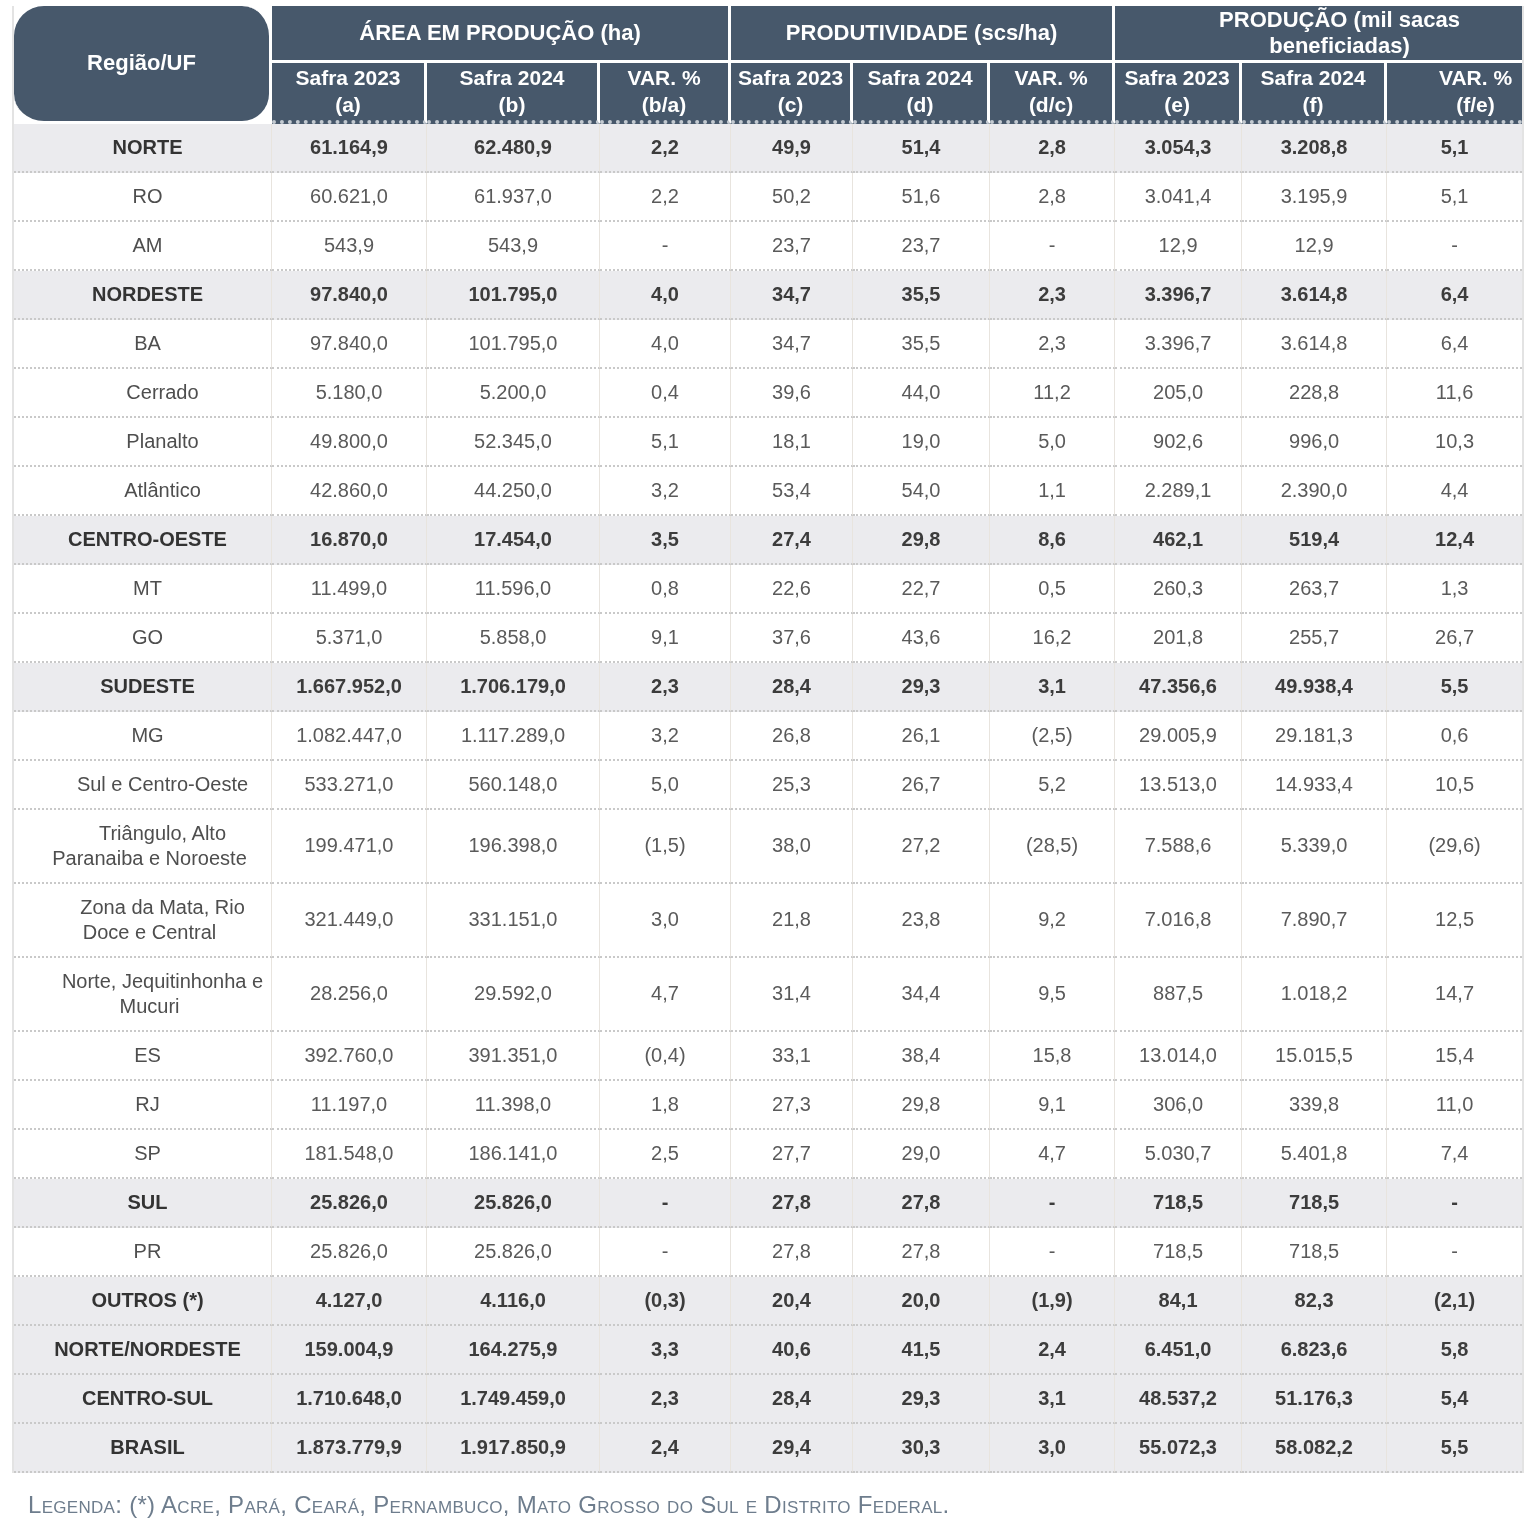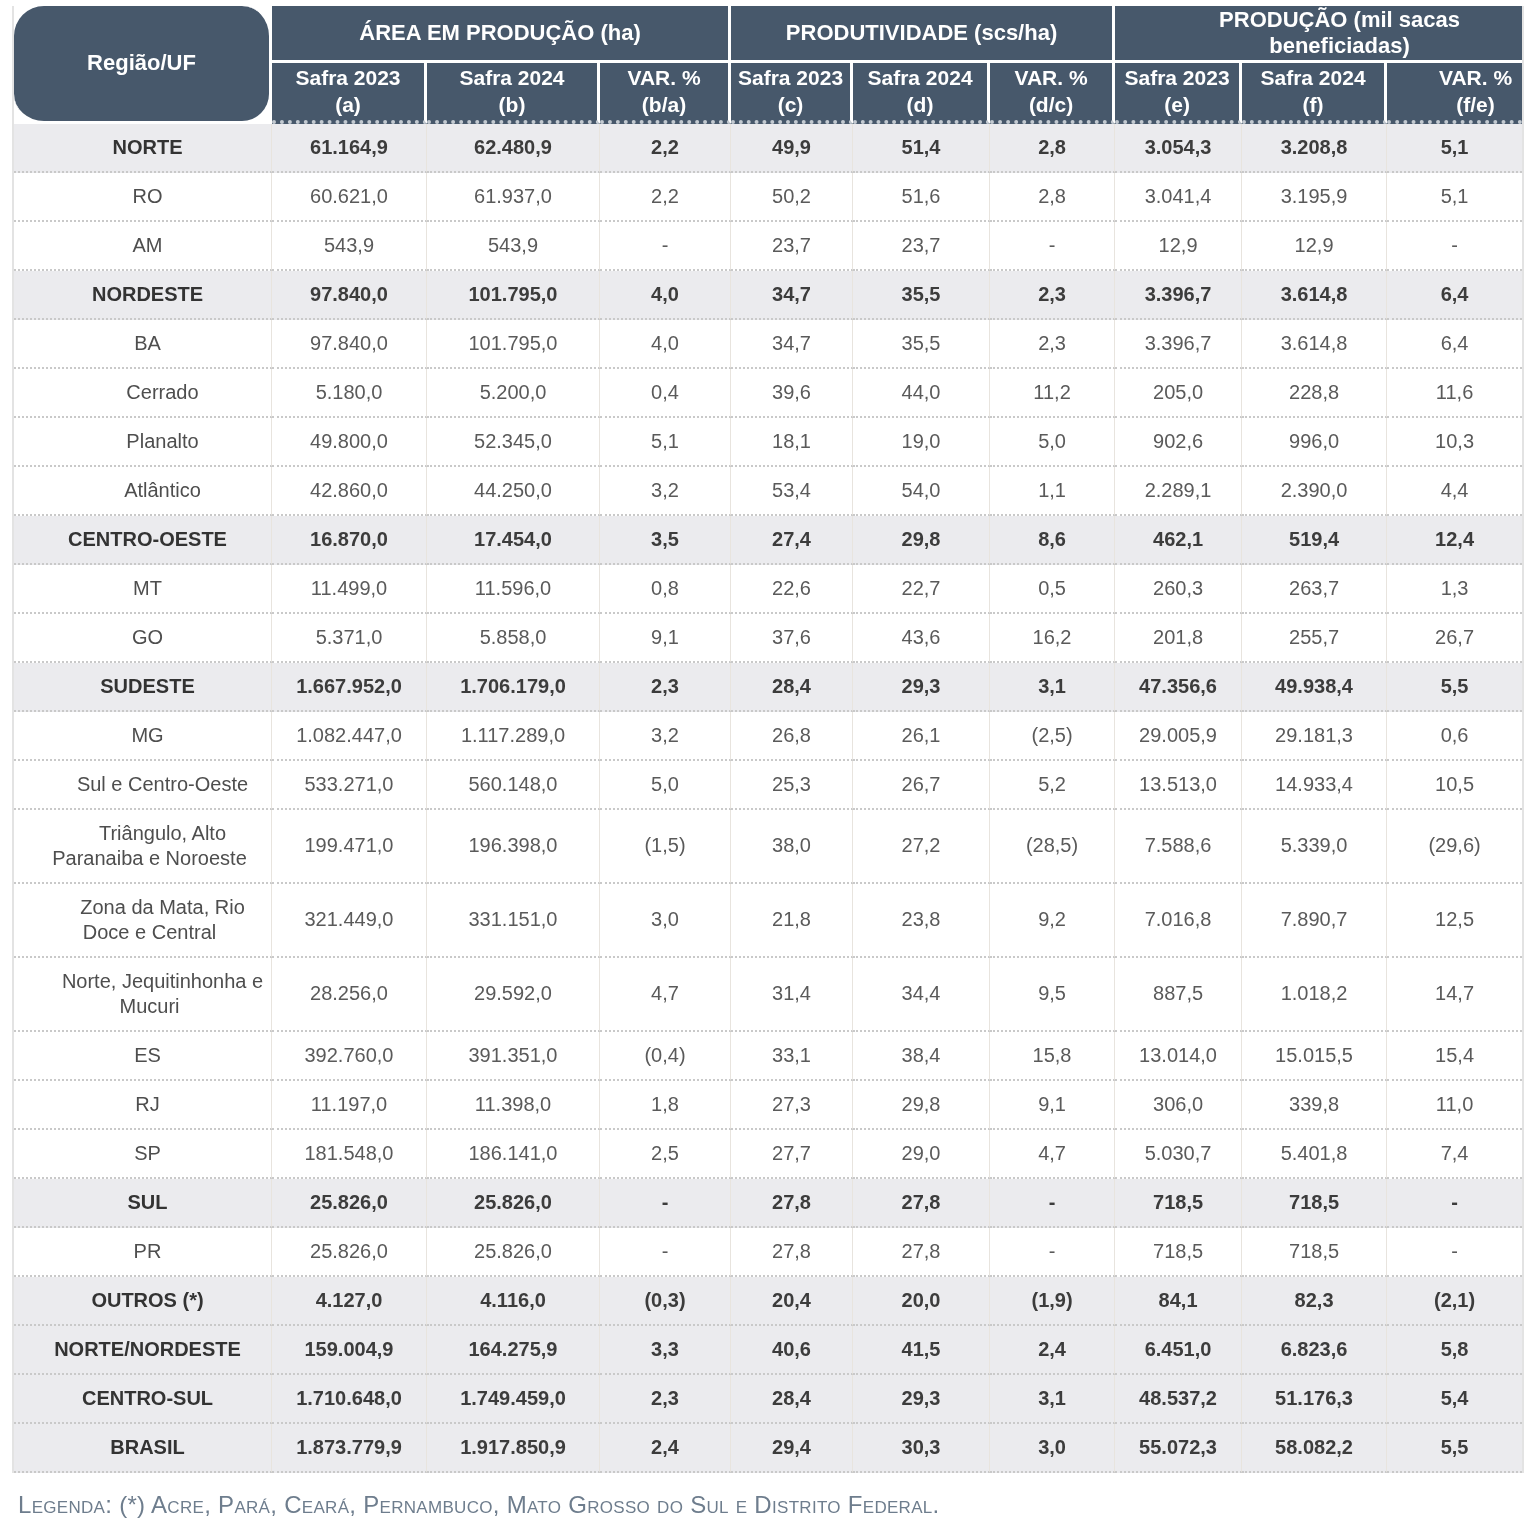--- a/index.html
+++ b/index.html
@@ -78,21 +78,21 @@
     font-weight: bold;
     color: #3c3c3c;
   }
   tr.row-region td.label-cell { color: #333333; }
   tr.row-subregion td.label-cell {
     text-indent: 26px;
     padding-right: 2px;
   }
   
   .footer {
-    padding: 18px 0 0 18px;
+    padding: 18px 0 0 28px;
   }
   .footer p {
     margin: 0 0 29px 0;
     font-variant: small-caps;
     font-size: 24px;
     letter-spacing: 0.3px;
     color: #6e7d8d;
   }
 </style>
 </head>

